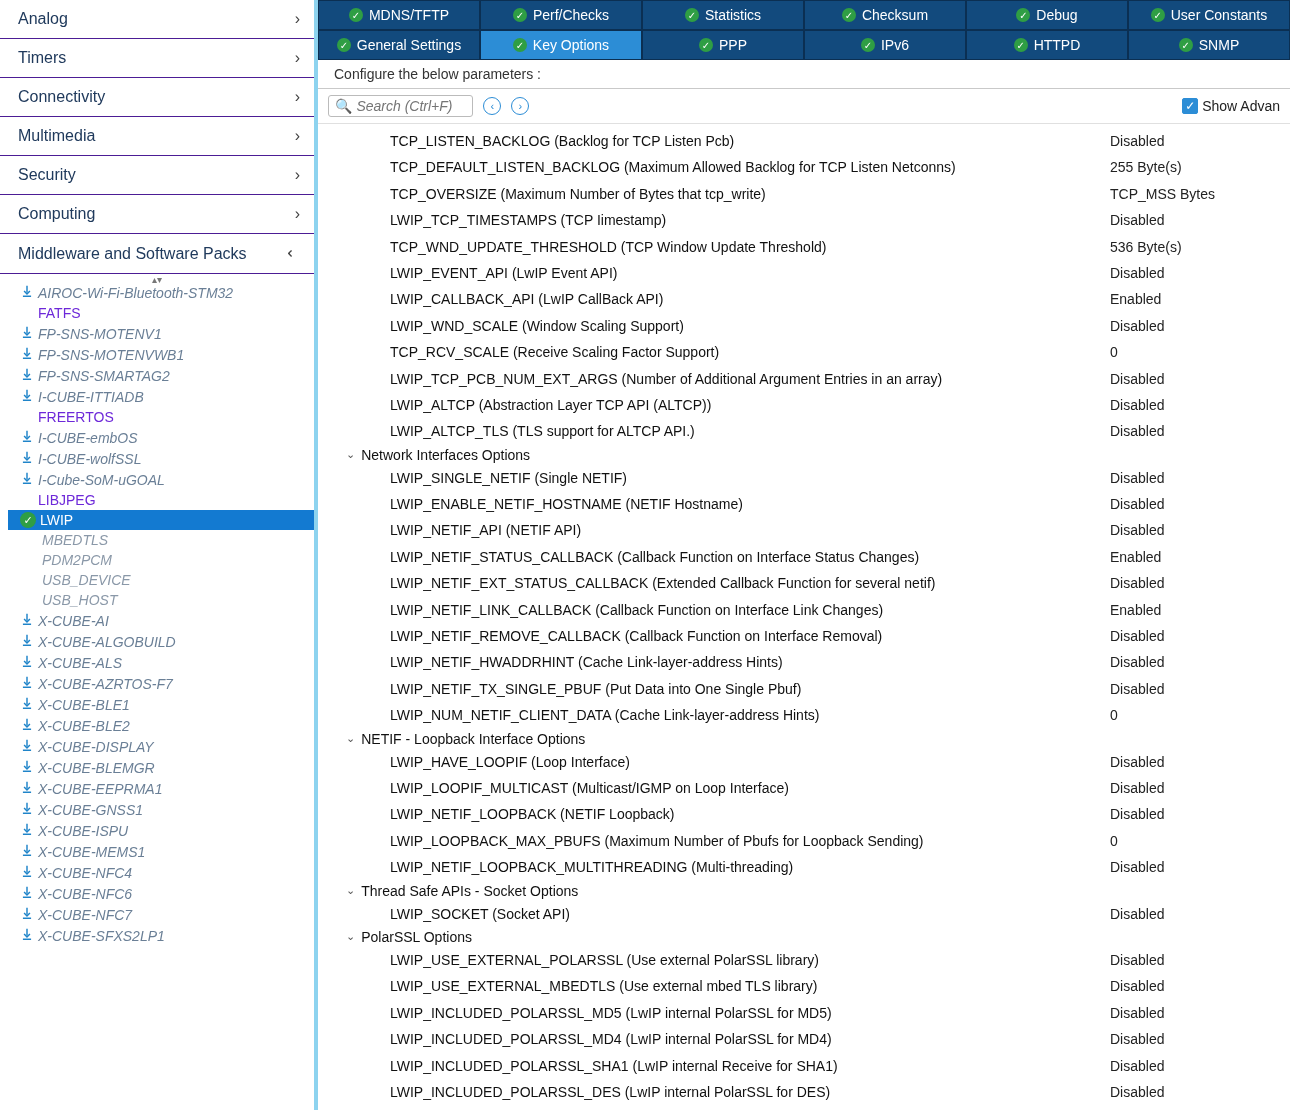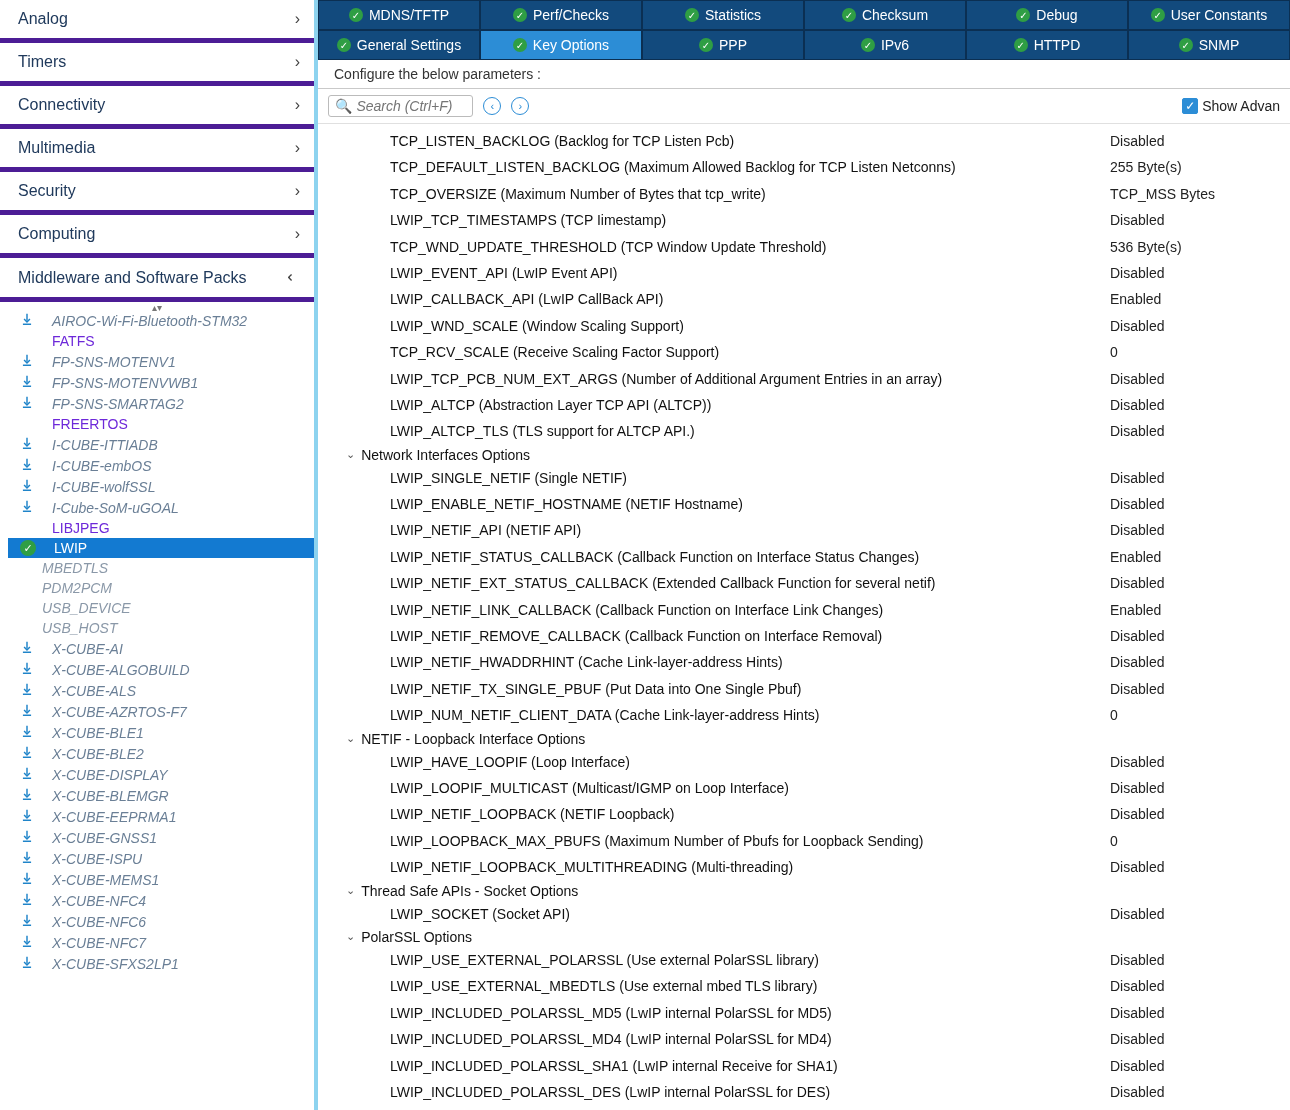--- a/index.html
+++ b/index.html
@@ -23,35 +23,35 @@
     overflow-y: auto;
     color: #203a5c;
   }
   .cat-item {
     display: flex;
     justify-content: space-between;
     align-items: center;
     padding: 10px 14px 10px 18px;
     font-size: 16px;
     color: #203a5c;
-    border-bottom: 5px solid #4c1d95;
+    border-bottom: 1px solid #4c1d95;
     cursor: pointer;
   }
   .cat-item .chev { color:#444; font-size:16px; }
   .cat-item.exp .chev { transform: rotate(90deg); display:inline-block; }
   .tree-spacer { height:6px; text-align:center; color:#777; font-size:10px; }
   .tree {
     padding: 2px 0 0 8px;
     font-size: 14px;
     overflow: hidden;
   }
   .tree-row {
     display:flex;
     align-items:center;
-    gap:18px;
+    gap:4px;
     padding: 2px 4px 2px 12px;
     color:#6a7f96;
     font-style: italic;
     cursor:pointer;
     white-space:nowrap;
   }
   .tree-row.plain { font-style: normal; color:#6d28d9; }
   .tree-row .dl-icon { color:#1f84c9; font-style:normal; }
   .tree-row.selected {
     background:#137ad1;
@@ -236,31 +236,31 @@
         <span>FP-SNS-MOTENVWB1</span>
       </div>
       <div class="tree-row">
         <span class="dl-icon"><svg viewBox="0 0 24 24" fill="none" stroke="#1f84c9" stroke-width="2.5">
             <path d="M12 3v12"></path>
             <path d="M7 12l5 5 5-5"></path>
             <path d="M5 21h14"></path>
           </svg></span>
         <span>FP-SNS-SMARTAG2</span>
       </div>
+      <div class="tree-row">
+        <span class="dl-icon"><svg viewBox="0 0 24 24" fill="none" stroke="#1f84c9" stroke-width="2.5">
+            <path d="M12 3v12"></path>
+            <path d="M7 12l5 5 5-5"></path>
+            <path d="M5 21h14"></path>
+          </svg></span>
+        <span>I-CUBE-ITTIADB</span>
+      </div>
       <div class="tree-row plain">
         <span style="width:14px;display:inline-block"></span>
         <span>FREERTOS</span>
-      </div>
-      <div class="tree-row">
-        <span class="dl-icon"><svg viewBox="0 0 24 24" fill="none" stroke="#1f84c9" stroke-width="2.5">
-            <path d="M12 3v12"></path>
-            <path d="M7 12l5 5 5-5"></path>
-            <path d="M5 21h14"></path>
-          </svg></span>
-        <span>I-CUBE-ITTIADB</span>
       </div>
       <div class="tree-row">
         <span class="dl-icon"><svg viewBox="0 0 24 24" fill="none" stroke="#1f84c9" stroke-width="2.5">
             <path d="M12 3v12"></path>
             <path d="M7 12l5 5 5-5"></path>
             <path d="M5 21h14"></path>
           </svg></span>
         <span>I-CUBE-embOS</span>
       </div>
       <div class="tree-row">

